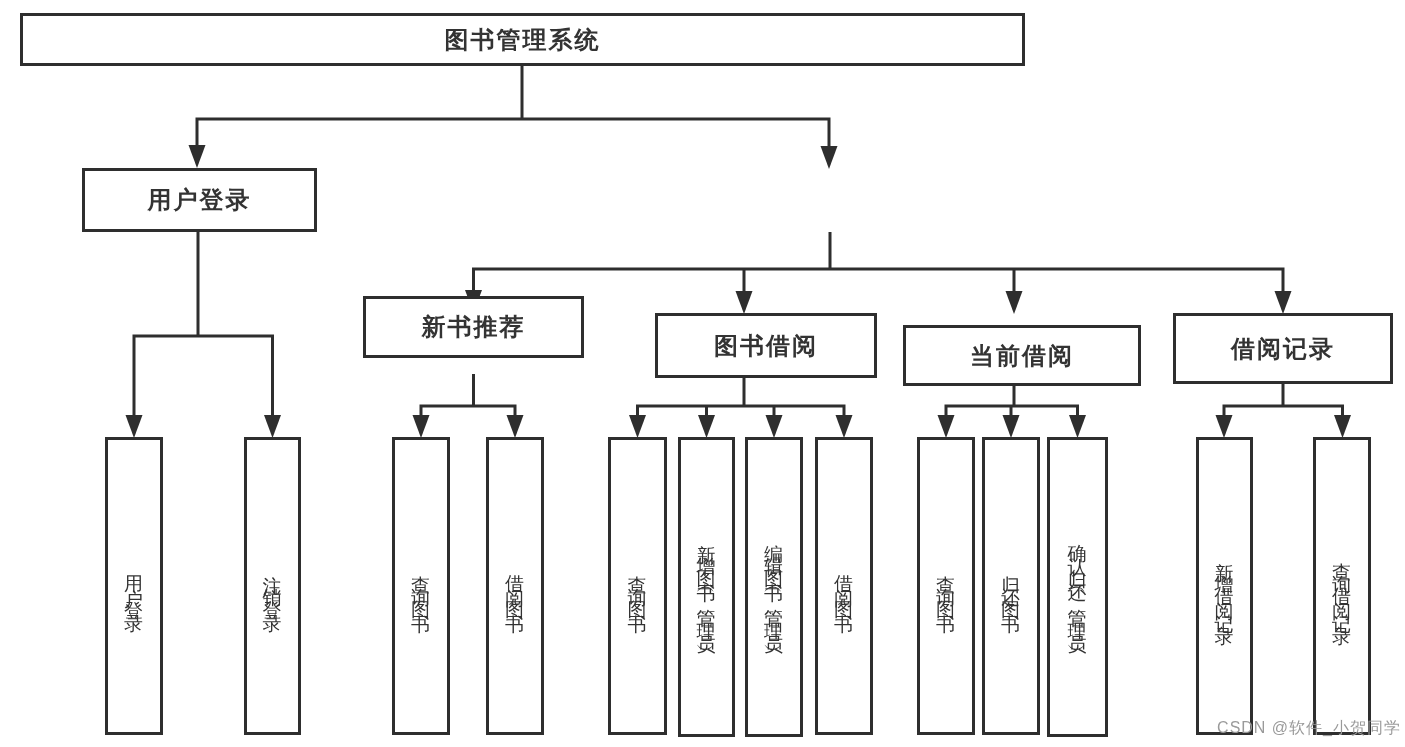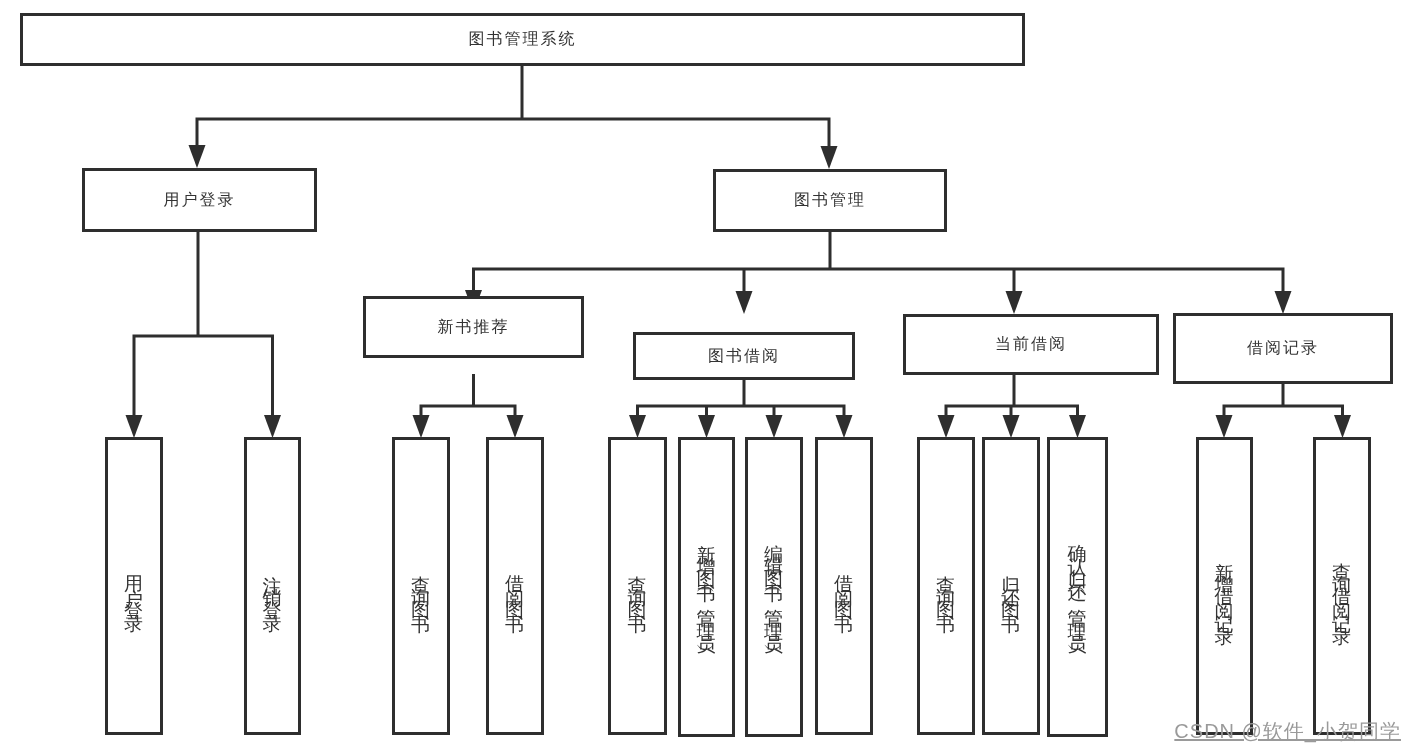--- a/index.html
+++ b/index.html
@@ -23,39 +23,38 @@
     position: absolute;
     box-sizing: border-box;
     background: #ffffff;
     border: 3px solid #2e2e2e;
     display: flex;
     align-items: center;
     justify-content: center;
     color: #333333;
     z-index: 2;
   }
-  .hbox { font-size: 16px; letter-spacing: 2px; white-space: nowrap; }
+  .hbox { font-size: 24px; letter-spacing: 2px; white-space: nowrap; font-weight: bold; }
   .vbox span {
     writing-mode: vertical-rl;
     text-orientation: mixed;
     font-size: 19px;
     letter-spacing: 13px;
     color: #333333;
     line-height: 1;
   }
   .watermark {
     position: absolute;
     top: 718px;
     right: 4px;
-    font-size: 20px;
+    font-size: 16px;
     color: #9a9a9a;
     letter-spacing: 1px;
     z-index: 3;
     white-space: nowrap;
-    text-decoration: underline;
   }
 </style>
 </head>
 <body>
 
 <div class="canvas">
 
   <svg class="wires" viewBox="0 0 1405 747" xmlns="http://www.w3.org/2000/svg" aria-hidden="true">
     <g stroke="#2e2e2e" stroke-width="3" fill="none">
 
@@ -96,31 +95,28 @@
     </g>
   </svg>
 
   <div class="node hbox" style="left:20px; top:13px; width:1005px; height:53px;">
     <span>图书管理系统</span>
   </div>
 
   <div class="node hbox" style="left:82px; top:168px; width:235px; height:64px;">
     <span>用户登录</span>
   </div>
-  <div class="node hbox" style="left:713px; top:169px; width:234px; height:63px;">
-    <span>图书管理</span>
-  </div>
 
   <div class="node hbox" style="left:363px; top:296px; width:221px; height:62px;">
     <span>新书推荐</span>
   </div>
-  <div class="node hbox" style="left:633px; top:313px; width:222px; height:48px;margin-top:19px;">
+  <div class="node hbox" style="left:655px; top:313px; width:222px; height:65px;">
     <span>图书借阅</span>
   </div>
-  <div class="node hbox" style="left:903px; top:314px; width:256px; height:61px;">
+  <div class="node hbox" style="left:903px; top:325px; width:238px; height:61px;">
     <span>当前借阅</span>
   </div>
   <div class="node hbox" style="left:1173px; top:313px; width:220px; height:71px;">
     <span>借阅记录</span>
   </div>
 
   <div class="node vbox" style="left:105px; top:437px; width:58px; height:298px;">
     <span>用户登录</span>
   </div>
   <div class="node vbox" style="left:244px; top:437px; width:57px; height:298px;">

